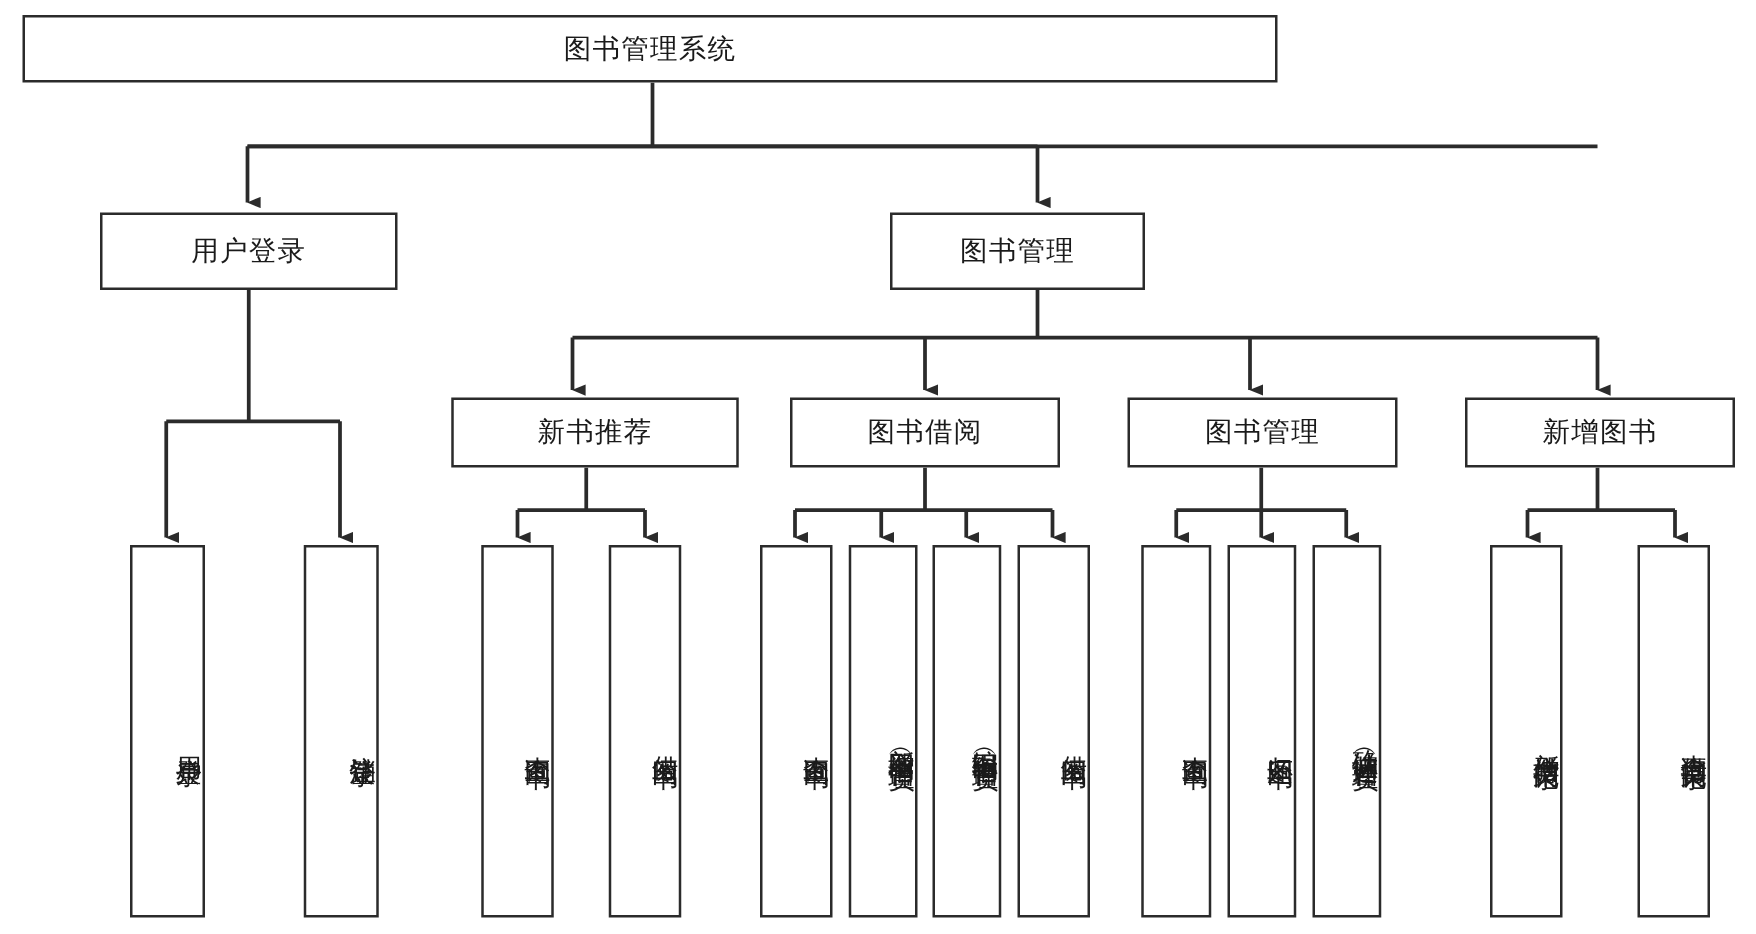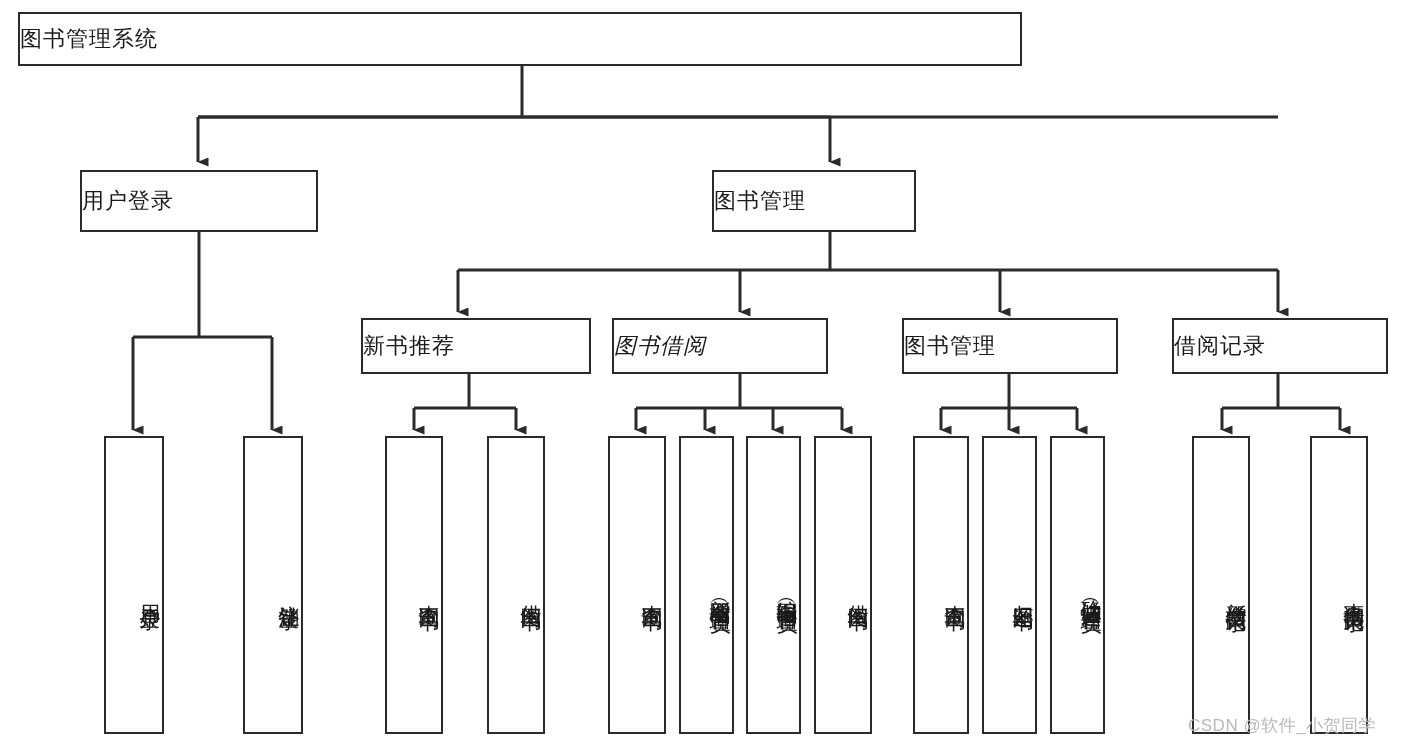--- a/index.html
+++ b/index.html
@@ -26,21 +26,21 @@
     height: 747px;
     pointer-events: none;
   }
   .node {
     position: absolute;
     box-sizing: border-box;
     background: #ffffff;
     border: 2px solid #2b2b2b;
     display: flex;
     align-items: center;
-    justify-content: flex-start;
+    justify-content: center;
     color: #1a1a1a;
     text-align: center;
     z-index: 2;
   }
   .node.horiz {
     font-size: 22px;
     line-height: 1.15;
     letter-spacing: 1px;
   }
   .node.vert {
@@ -136,28 +136,28 @@
   <div class="node horiz" style="left:80px; top:170px; width:238px; height:62px;">
     <span class="label">用户登录</span>
   </div>
   <div class="node horiz" style="left:712px; top:170px; width:204px; height:62px;">
     <span class="label">图书管理</span>
   </div>
 
   <div class="node horiz" style="left:361px; top:318px; width:230px; height:56px;">
     <span class="label">新书推荐</span>
   </div>
-  <div class="node horiz" style="left:612px; top:318px; width:216px; height:56px;font-style:italic;">
+  <div class="node horiz" style="left:632px; top:318px; width:216px; height:56px;">
     <span class="label">图书借阅</span>
   </div>
   <div class="node horiz" style="left:902px; top:318px; width:216px; height:56px;">
     <span class="label">图书管理</span>
   </div>
   <div class="node horiz" style="left:1172px; top:318px; width:216px; height:56px;">
-    <span class="label">借阅记录</span>
+    <span class="label">新增图书</span>
   </div>
 
   <div class="node vert" style="left:104px; top:436px; width:60px; height:298px;">
     <span class="label">用户登录</span>
   </div>
   <div class="node vert" style="left:243px; top:436px; width:60px; height:298px;">
     <span class="label">注销登录</span>
   </div>
 
   <div class="node vert" style="left:385px; top:436px; width:58px; height:298px;">
@@ -190,15 +190,14 @@
     <span class="label">确认归还（管理员）</span>
   </div>
 
   <div class="node vert" style="left:1192px; top:436px; width:58px; height:298px;">
     <span class="label">新增借阅记录</span>
   </div>
   <div class="node vert" style="left:1310px; top:436px; width:58px; height:298px;">
     <span class="label">查询借阅记录</span>
   </div>
 
-  <div class="watermark">CSDN @软件_小贺同学</div>
 
 </div>
 
 </body></html>

